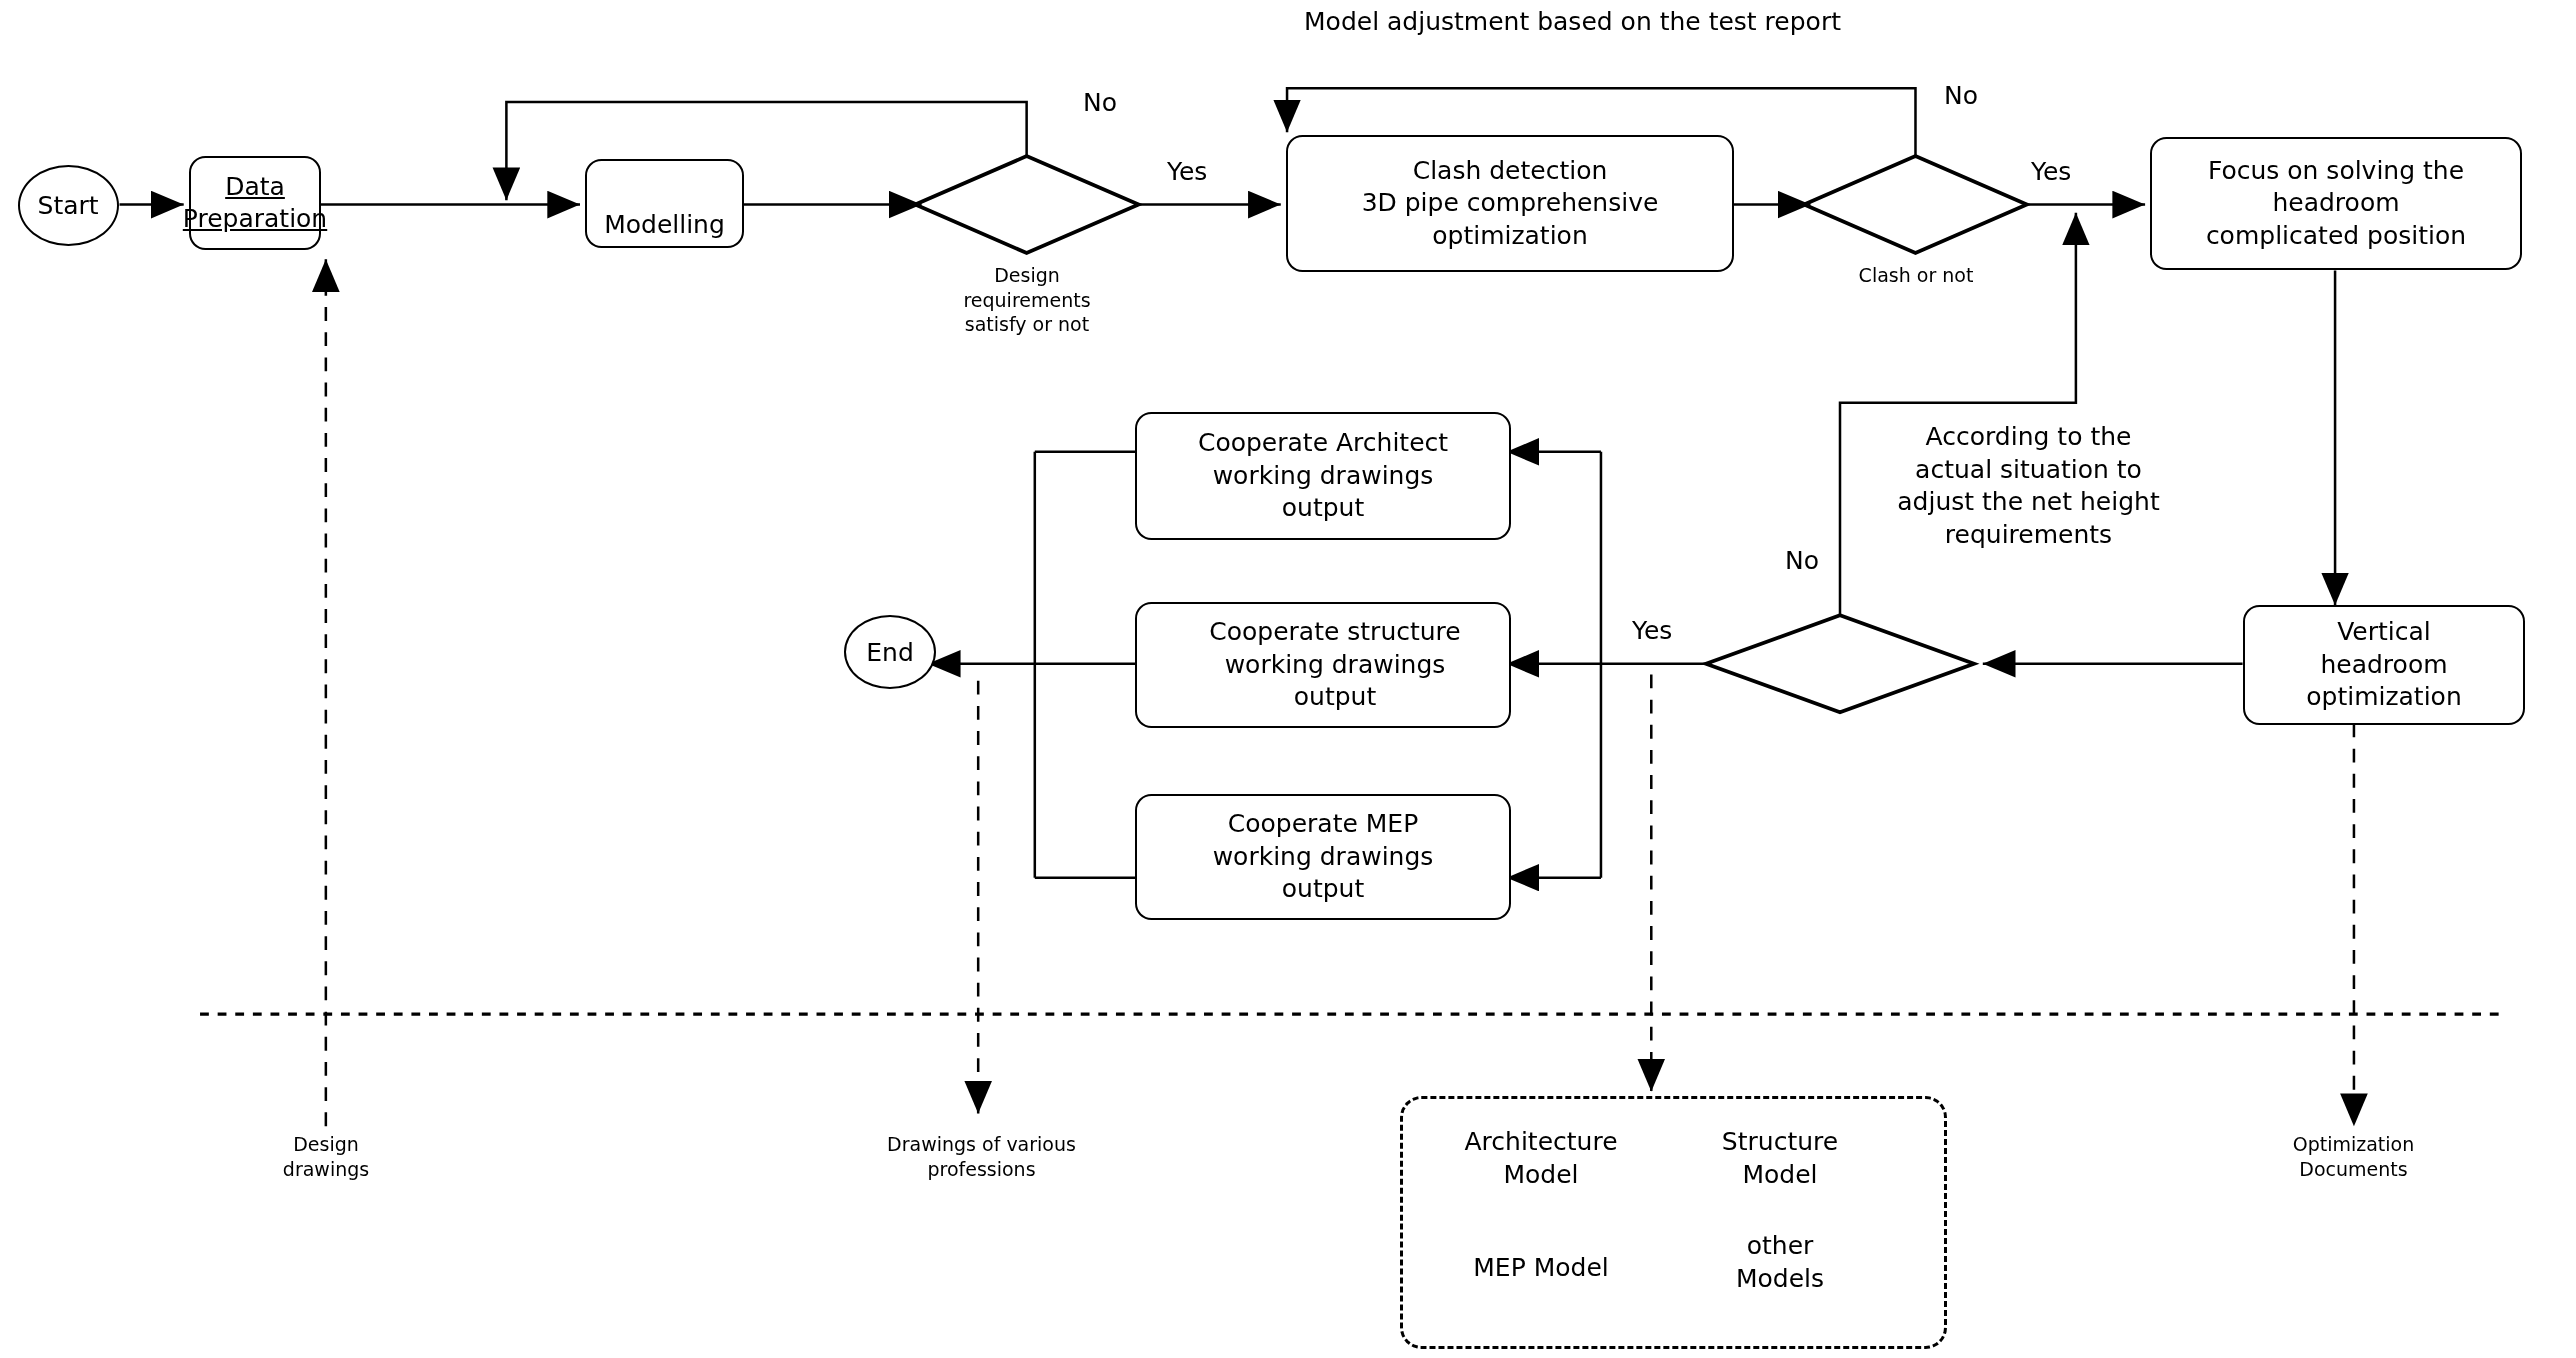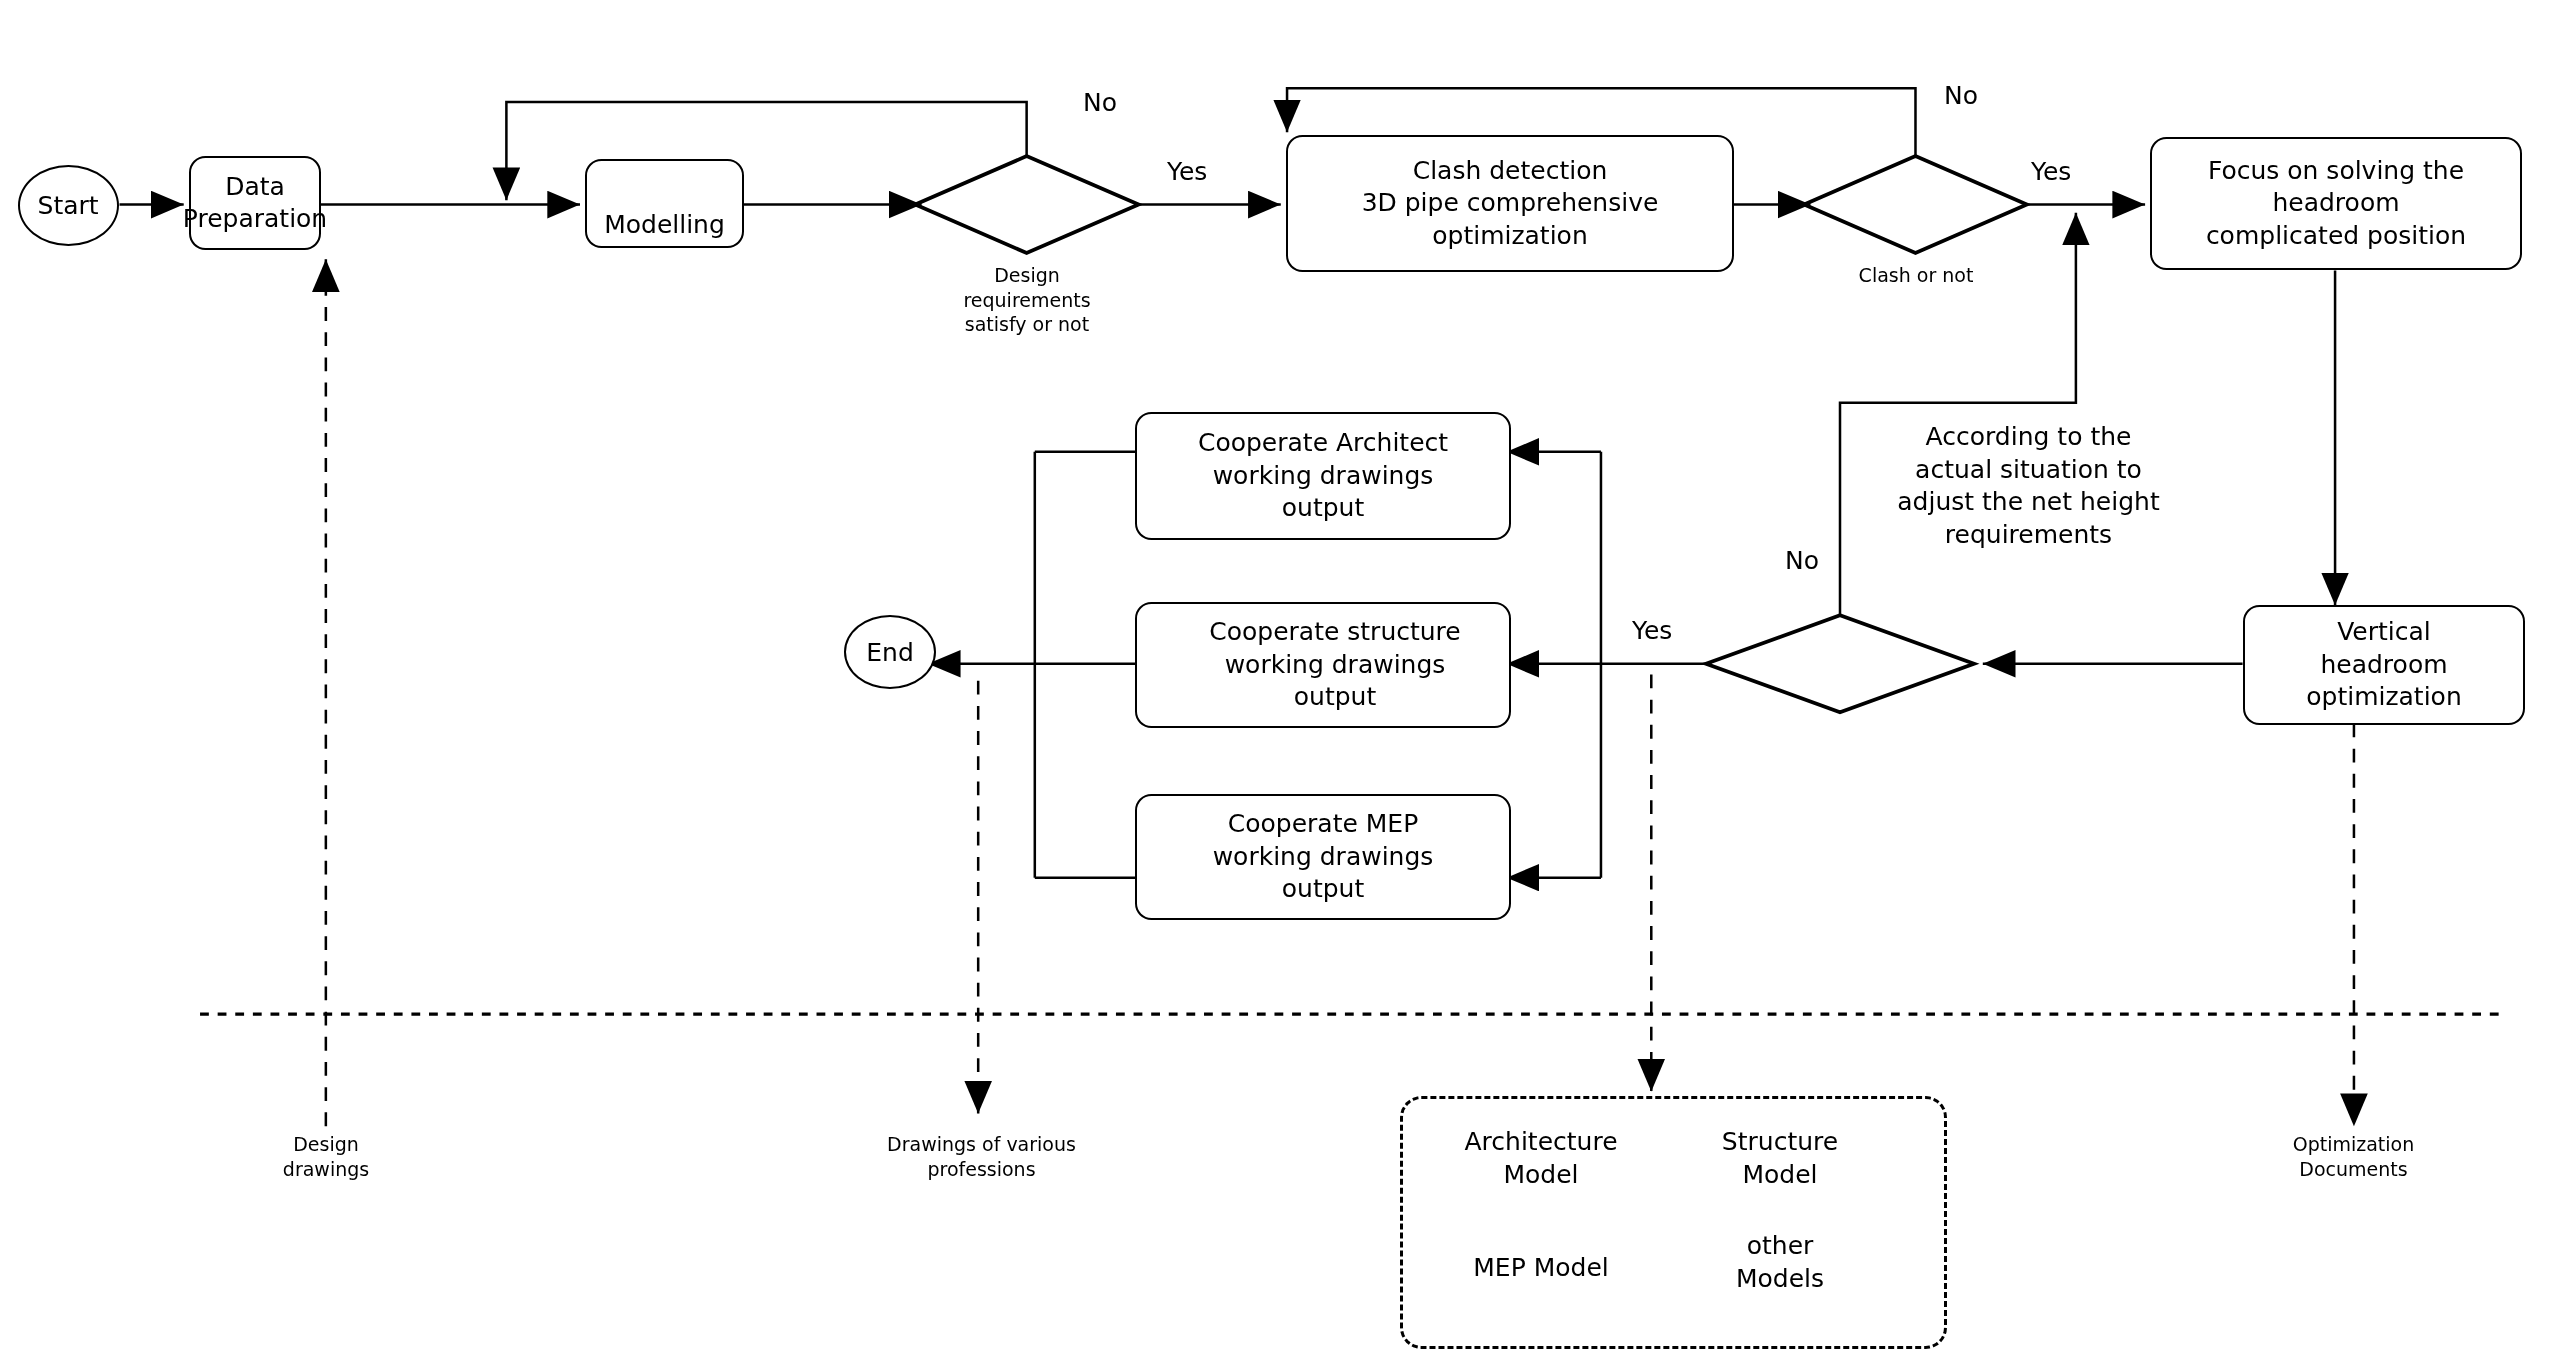--- a/index.html
+++ b/index.html
@@ -90,21 +90,21 @@
       <line x1="1555" y1="1082" x2="1555" y2="1770" stroke-width="4" stroke-dasharray="22 18" marker-end="url(#ah)"></line>
       <line x1="2625" y1="1072" x2="2625" y2="1735" stroke-width="4" stroke-dasharray="22 18" marker-end="url(#ah)"></line>
       <line x1="3742" y1="1150" x2="3742" y2="1790" stroke-width="4" stroke-dasharray="22 18" marker-end="url(#ah)"></line>
     </g>
   </svg>
 
   <div class="node term" style="left:17.6px;top:165px;width:101px;height:81px;">
     <span>Start</span>
   </div>
 
-  <div class="node proc" style="left:189px;top:156px;width:132px;height:94px;">
+  <div class="node proc" style="left:189px;top:156px;width:132px;height:94px;text-decoration:underline;">
     <span style="white-space:pre-line;">Data
 Preparation</span>
   </div>
 
   <div class="node proc" style="left:585px;top:159px;width:159px;height:89px;">
     <span style="white-space:pre-line;margin-top:44px;">Modelling</span>
   </div>
 
   <div class="dmlabel" style="left:901px;top:263px;width:252px;">
     <span style="white-space:pre-line;">Design
@@ -169,20 +169,23 @@
   <div class="edgelabel" style="left:2031px;top:157px;">
     <span>Yes</span>
   </div>
   <div class="edgelabel" style="left:1785px;top:546px;">
     <span>No</span>
   </div>
   <div class="edgelabel" style="left:1632px;top:616px;">
     <span>Yes</span>
   </div>
 
+  <div class="anno" style="left:1170px;top:6.3px;width:805px;">
+    <span style="white-space:pre-line;">Model adjustment based on the test report</span>
+  </div>
 
   <div class="anno" style="left:1862px;top:421px;width:333px;">
     <span style="white-space:pre-line;">According to the
 actual situation to
 adjust the net height
 requirements</span>
   </div>
 
   <div class="dashbox" style="position:absolute;left:1400px;top:1096px;width:541px;height:247px;"></div>
   <div class="modelcell" style="left:1434px;top:1126px;width:214px;">

